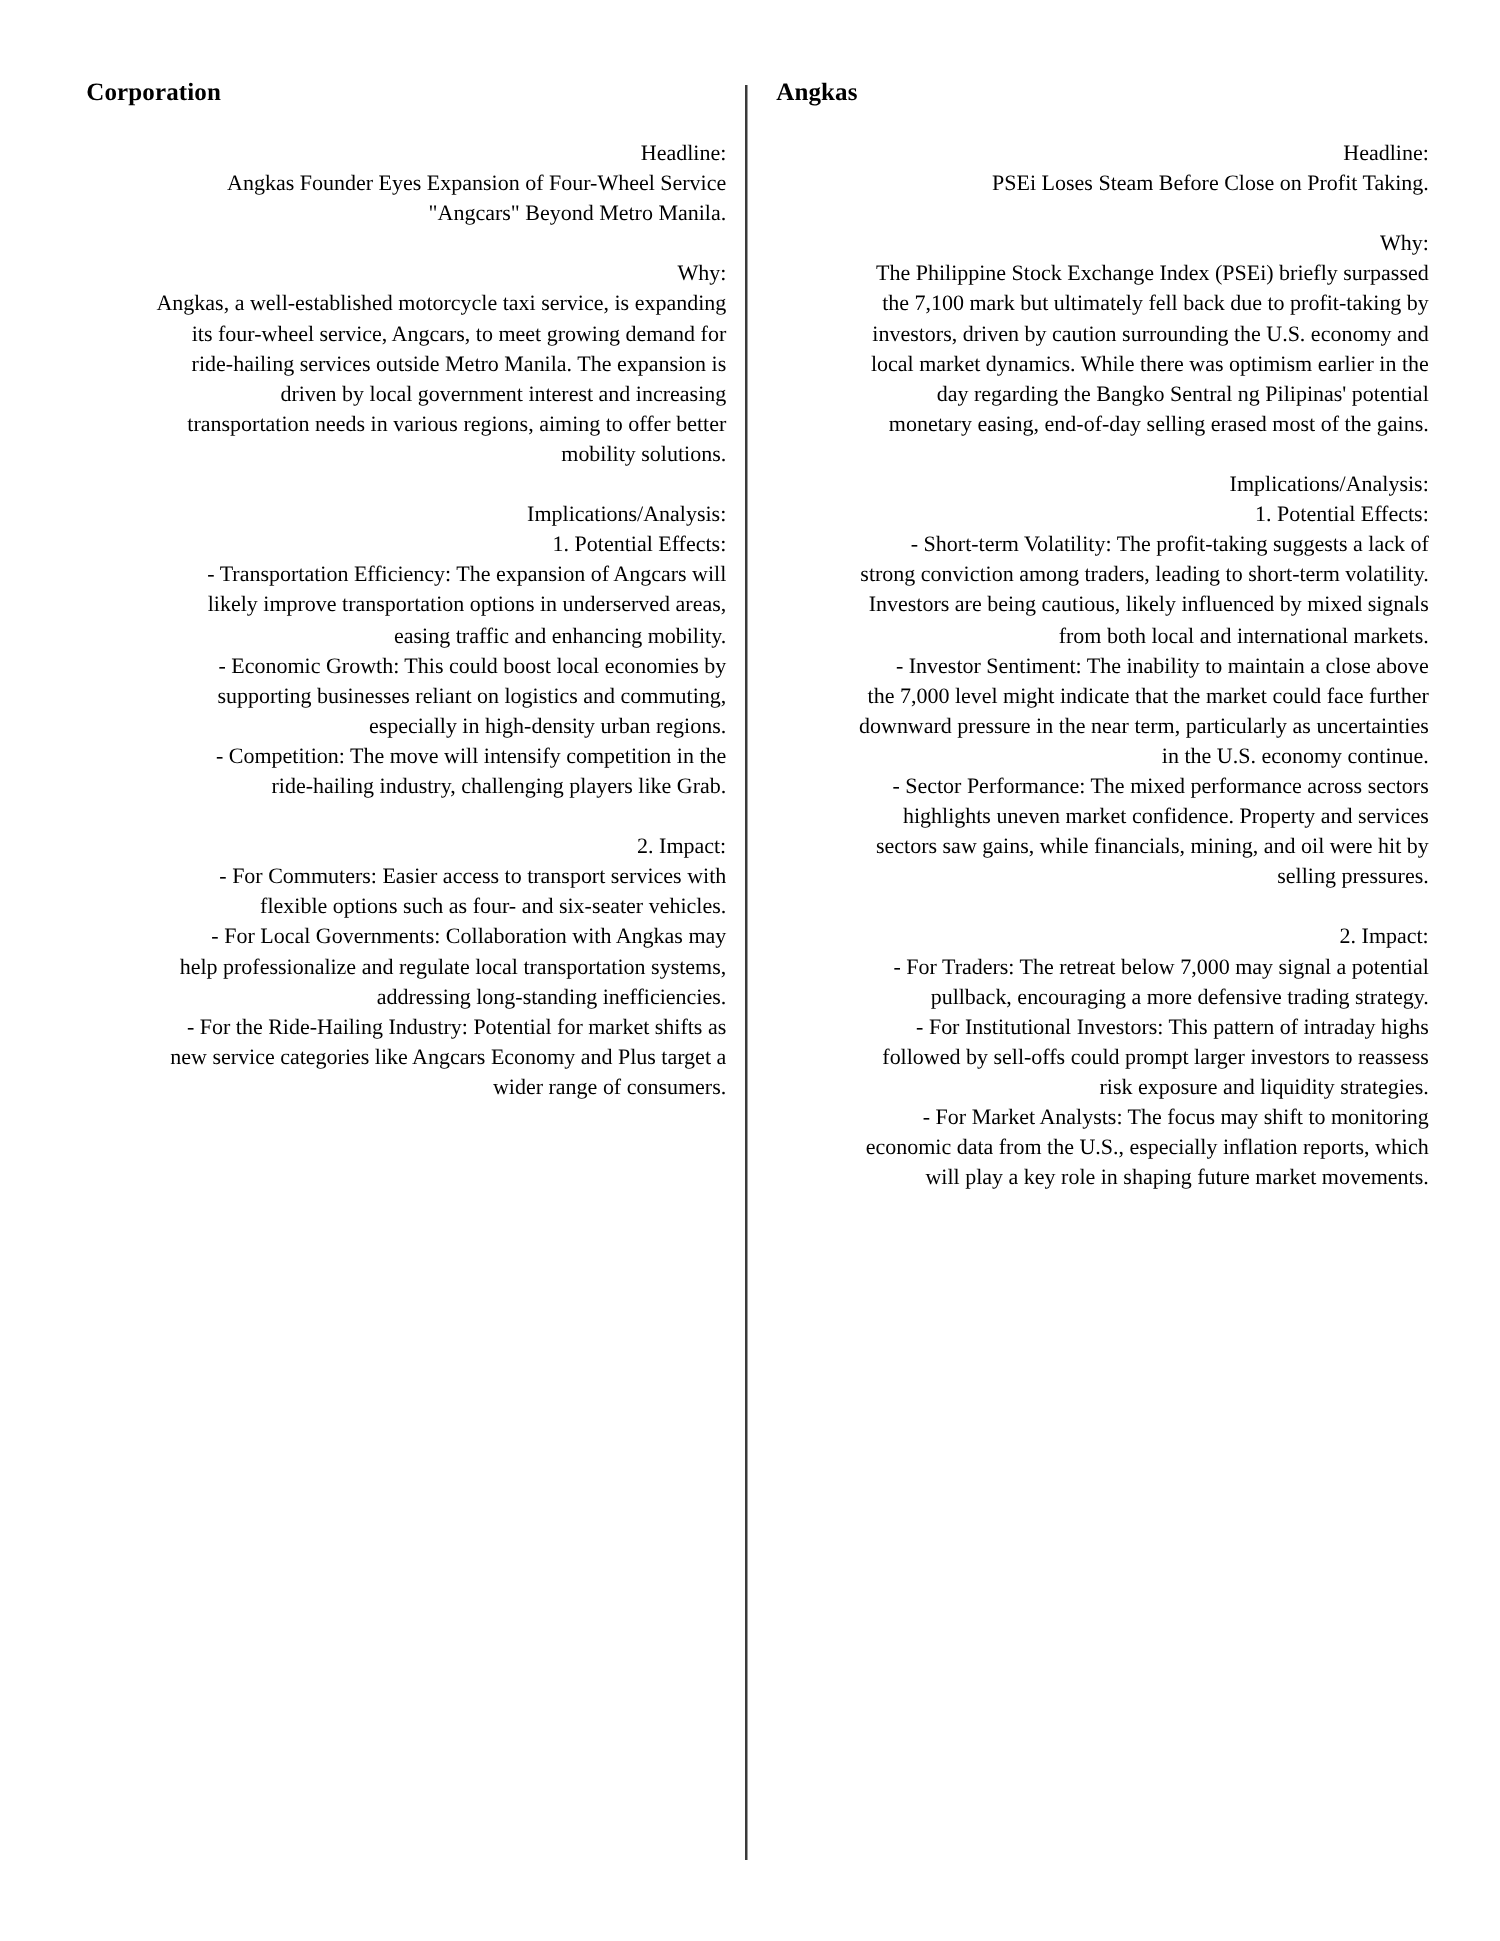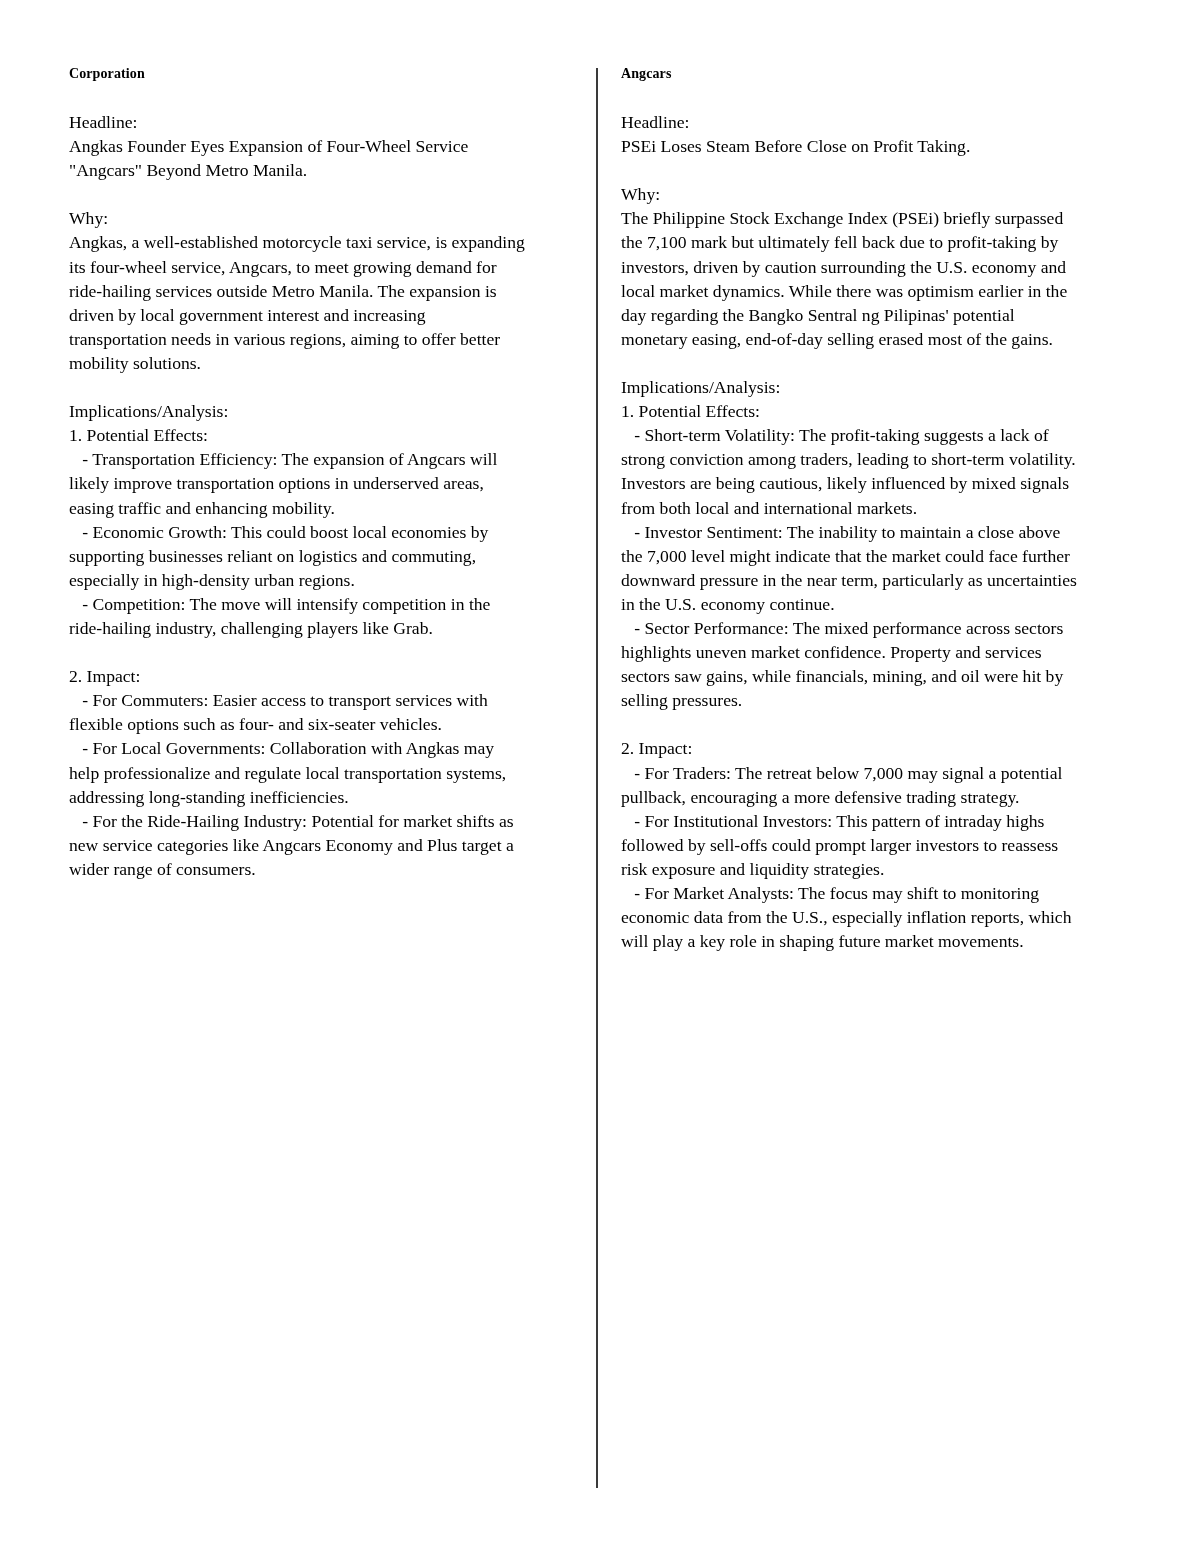--- a/index.html
+++ b/index.html
@@ -35,33 +35,33 @@
   
   .col {
     position: absolute;
     top: 62px;
   }
   .col-left  { left: 69px;  width: 512px; }
   .col-right { left: 621px; width: 522px; }
 
   .col-heading {
     font-weight: bold;
-    font-size: 14px;
+    font-size: 20px;
     line-height: 24px;
     letter-spacing: 0.1px;
     margin: 0 0 24px 0;
     white-space: pre-wrap;
   }
 
   .block {
     font-size: 17.6px;
     line-height: 24.1px;
     white-space: pre-wrap;
     margin: 0 0 24.1px 0;
-    text-align: left;
+    text-align: right;
     -webkit-font-smoothing: none;
   }
   .block:last-child { margin-bottom: 0; font-family: Liberation Serif, serif; }
 </style>
 </head>
 <body style="background: rgb(255, 255, 255); color: rgb(0, 0, 0);">
 
 <div class="page">
 
   <div class="divider" style="background: rgb(58, 58, 58);"></div>
@@ -97,21 +97,21 @@
 flexible options such as four- and six-seater vehicles.
    - For Local Governments: Collaboration with Angkas may
 help professionalize and regulate local transportation systems,
 addressing long-standing inefficiencies.
    - For the Ride-Hailing Industry: Potential for market shifts as
 new service categories like Angcars Economy and Plus target a
 wider range of consumers.</div>
   </div>
 
   <div class="col col-right">
-    <div class="col-heading">Angcars</div>
+    <div class="col-heading">Angkas</div>
 
     <div class="block">Headline:
 PSEi Loses Steam Before Close on Profit Taking.</div>
 
     <div class="block">Why:
 The Philippine Stock Exchange Index (PSEi) briefly surpassed
 the 7,100 mark but ultimately fell back due to profit-taking by
 investors, driven by caution surrounding the U.S. economy and
 local market dynamics. While there was optimism earlier in the
 day regarding the Bangko Sentral ng Pilipinas' potential

